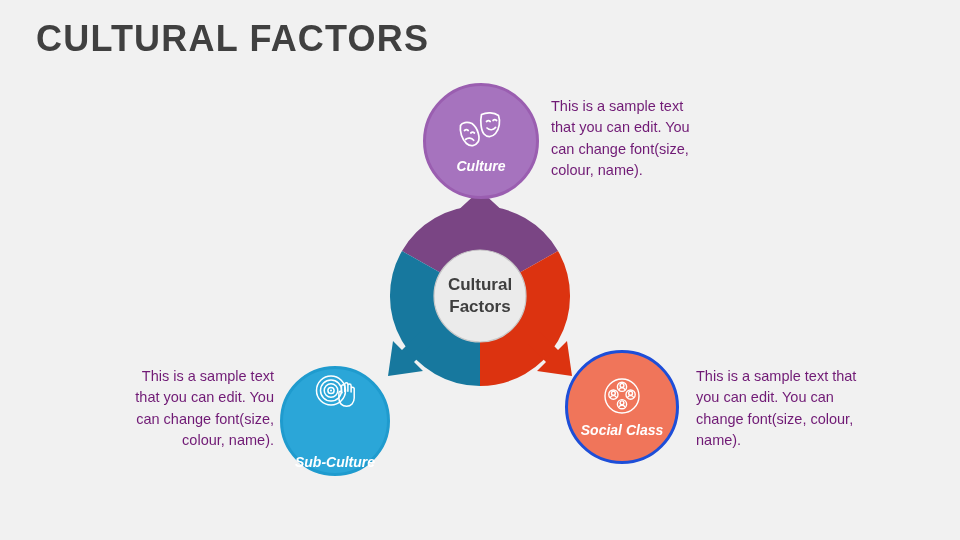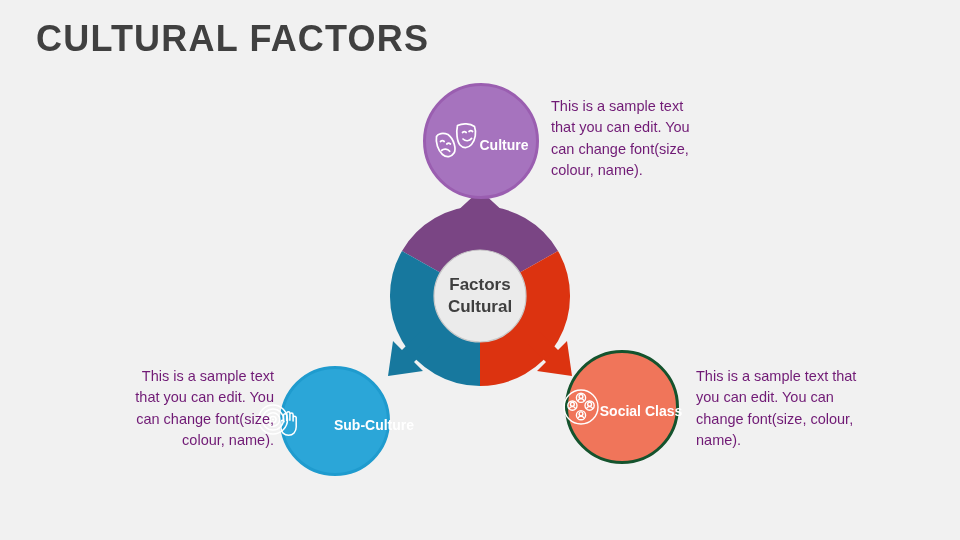--- a/index.html
+++ b/index.html
@@ -57,22 +57,24 @@
     pointer-events: none;
   }
   .hub-label span { display: block; }
 
   
   .node {
     position: absolute;
     border-radius: 50%;
     box-sizing: border-box;
     display: flex;
+    flex-direction: column;
     align-items: center;
     justify-content: center;
+    font-style: italic;
   }
   .node .node-icon {
     display: block;
     line-height: 0;
   }
   .node .node-label {
     margin-top: 7px;
     color: #ffffff;
     font-size: 14px;
     font-weight: bold;
@@ -96,21 +98,21 @@
     background: #2ba6d8;
     border: 3px solid #1f9bce;
     gap: 36px;
   }
   #node-socialclass {
     left: 565px;
     top: 350px;
     width: 114px;
     height: 114px;
     background: #f0755a;
-    border: 3px solid #14532d;
+    border: 3px solid #1d4ed8;
   }
 
   
   .desc {
     position: absolute;
     font-size: 14.5px;
     line-height: 1.47;
     color: #701a75;
   }
   #desc-culture {
@@ -158,22 +160,22 @@
       <g>
         <path d="M178 55 A90 90 0 0 1 100 190 L100 145 A45 45 0 0 0 139 77 Z" fill="#dc3310"></path>
 
         <path d="M160 136 L178 154 L187 145 L192 180 L157 175 L166 166 L148 148 Z" fill="#dc3310"></path>
       </g>
 
       <circle cx="100" cy="100" r="46" fill="#ebebeb" stroke="#c9c9c9" stroke-width="1.2"></circle>
     </svg>
 
     <div class="hub-label">
+      <span>Cultural</span>
       <span>Factors</span>
-      <span>Cultural</span>
     </div>
   </div>
 
   <div class="node" id="node-culture">
     <span class="node-icon">
       <svg width="46" height="42" viewBox="0 0 46 42" fill="none" stroke="#ffffff" stroke-width="1.7" stroke-linecap="round" stroke-linejoin="round">
 
         <path d="M23.5 5.5 C29 3 36 3.5 40.5 6.5 C42.5 12 41.5 20 37.5 24.5
                  C34 28.5 29 28.5 26 25 C23 21.5 22 12 23.5 5.5 Z"></path>
         <path d="M28.5 12.5 c1.2 -1 2.6 -1 3.7 0"></path>

